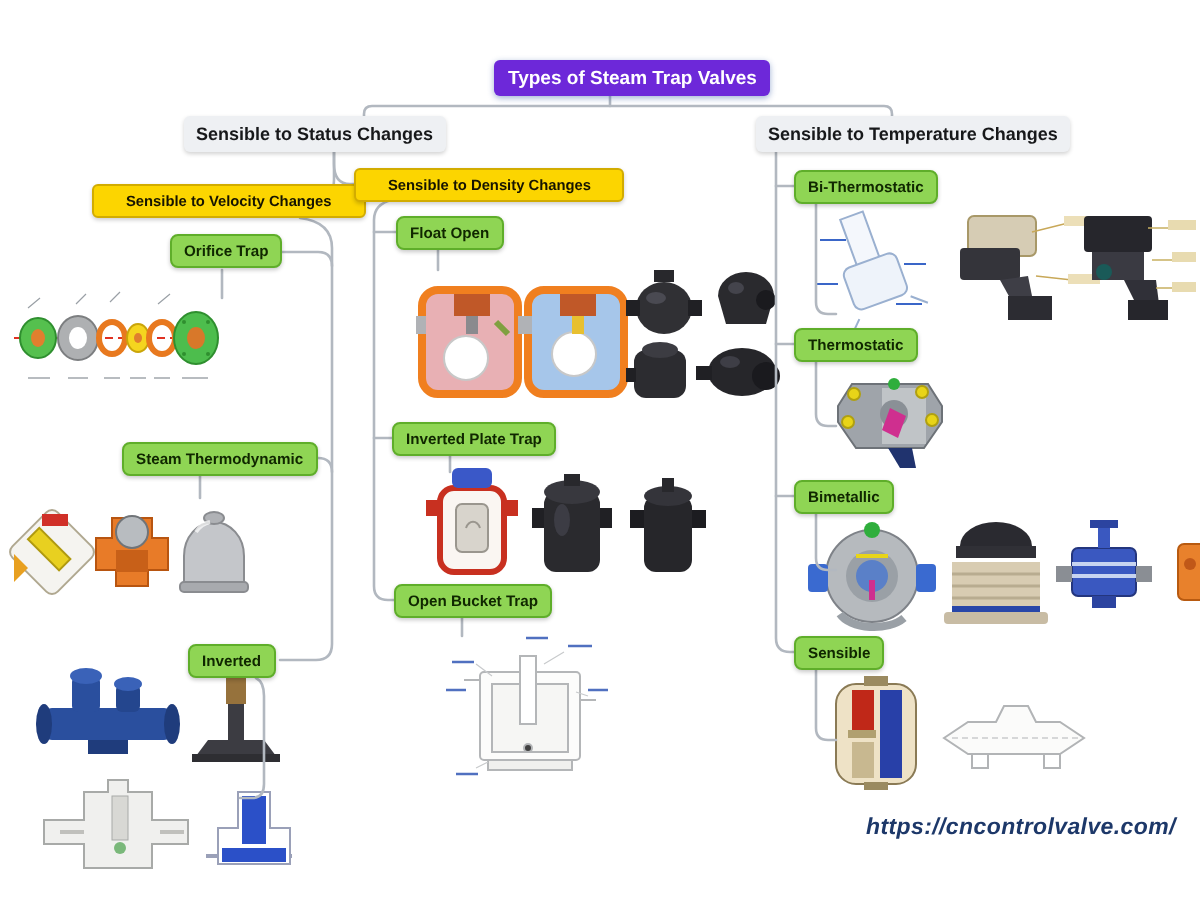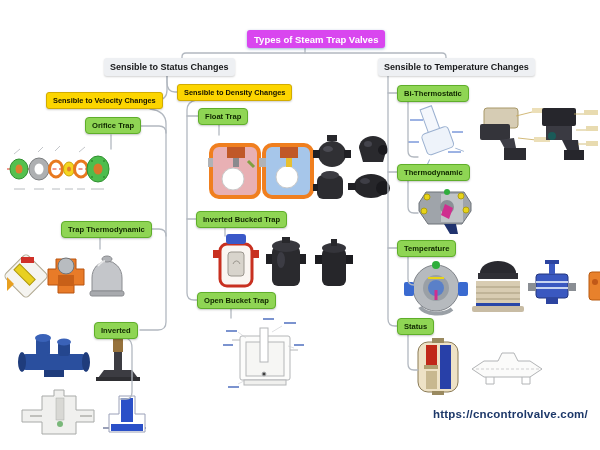--- a/index.html
+++ b/index.html
@@ -2,30 +2,30 @@
 <html><head>
 <meta charset="utf-8">
 <style>
   html,body{margin:0;padding:0;background:#fff;}
   .canvas{position:relative;width:600px;height:450px;background:#ffffff;overflow:hidden;
           font-family:"Liberation Sans",sans-serif;}
   svg.layer{position:absolute;left:0;top:0;pointer-events:none;}
   .img{position:absolute;}
   .node{position:absolute;display:flex;align-items:center;justify-content:center;
         font-weight:bold;white-space:nowrap;box-sizing:border-box;}
-  .root{background:#d946ef;color:#fff;font-size:9.5px;height:18px;padding:0 7px;
+  .root{background:#6d28d9;color:#fff;font-size:9.5px;height:18px;padding:0 7px;
         border-radius:3px;box-shadow:0 1px 3px rgba(40,80,160,.45);}
   .header{background:#eef0f3;color:#17181a;font-size:9px;height:18px;padding:0 6px;
         border-radius:3px;box-shadow:0 1px 2px rgba(0,0,0,.18);}
-  .yellow{background:#fcd500;color:#161400;font-size:7.4px;height:17px;padding:0 6px;
+  .yellow{background:#fcd500;color:#161400;font-size:7.4px;height:17px;padding:0 16px;
         border-radius:3px;border:1px solid #d2ac00;box-shadow:0 1px 2px rgba(0,0,0,.2);}
   .green{background:#8fd554;color:#102700;font-size:7.6px;height:17px;padding:0 6px;
         border-radius:4px;border:1px solid #5fae2a;box-shadow:0 1px 2px rgba(0,0,0,.22);}
   .url{position:absolute;left:433px;top:408px;font-size:11.5px;font-weight:bold;
-        color:#1d3869;letter-spacing:.2px;text-decoration:none;}
+        color:#1d3869;letter-spacing:.2px;text-decoration:none;font-style:italic;}
 </style>
 </head>
 <body>
 
 <div class="canvas">
 
   <svg class="img" style="left:6px;top:136px" width="104" height="62" viewBox="0 0 104 62">
     <path d="M8,18 L14,13 M32,16 L37,11 M49,15 L54,10 M73,16 L79,11" stroke="#9aa0a6" stroke-width="0.6"></path>
     <path d="M8,53 h11 M28,53 h10 M46,53 h8 M59,53 h8 M71,53 h8 M85,53 h13" stroke="#b8bcc0" stroke-width="1"></path>
     <line x1="1" y1="33" x2="103" y2="33" stroke="#e03222" stroke-width="1" stroke-dasharray="4 2.5"></line>
@@ -296,34 +296,34 @@
     <path d="M225,228 L225,236"></path>
     <path d="M231,309 L231,318"></path>
     <path d="M408,102 L408,151 Q408,157 414,157 L418,157"></path>
     <path d="M408,181 L408,207 Q408,213 414,213 L418,213"></path>
     <path d="M408,257 L408,279 Q408,285 414,285 L418,285"></path>
     <path d="M408,335 L408,364 Q408,370 414,370 L418,370"></path>
   </svg>
 
   <div class="node root" style="left:247px;top:30px">Types of Steam Trap Valves</div>
 
-  <div class="node header" style="left:104px;top:58px">Sensible to Status Changes</div>
+  <div class="node header" style="left:92px;top:58px">Sensible to Status Changes</div>
   <div class="node yellow" style="left:46px;top:92px">Sensible to Velocity Changes</div>
 
   <div class="node header" style="left:378px;top:58px">Sensible to Temperature Changes</div>
   <div class="node yellow" style="left:177px;top:84px">Sensible to Density Changes</div>
 
   <div class="node green" style="left:85px;top:117px">Orifice Trap</div>
-  <div class="node green" style="left:61px;top:221px">Trap Thermodynamic</div>
+  <div class="node green" style="left:61px;top:221px">Steam Thermodynamic</div>
   <div class="node green" style="left:94px;top:322px">Inverted</div>
 
-  <div class="node green" style="left:198px;top:108px">Float Trap</div>
-  <div class="node green" style="left:196px;top:211px">Inverted Bucked Trap</div>
+  <div class="node green" style="left:198px;top:108px">Float Open</div>
+  <div class="node green" style="left:196px;top:211px">Inverted Plate Trap</div>
   <div class="node green" style="left:197px;top:292px">Open Bucket Trap</div>
 
   <div class="node green" style="left:397px;top:85px">Bi-Thermostatic</div>
-  <div class="node green" style="left:397px;top:164px">Thermodynamic</div>
-  <div class="node green" style="left:397px;top:240px">Temperature</div>
-  <div class="node green" style="left:397px;top:318px">Status</div>
+  <div class="node green" style="left:397px;top:164px">Thermostatic</div>
+  <div class="node green" style="left:397px;top:240px">Bimetallic</div>
+  <div class="node green" style="left:397px;top:318px">Sensible</div>
 
   <a class="url" href="#">https://cncontrolvalve.com/</a>
 
 </div>
 
 </body></html>

